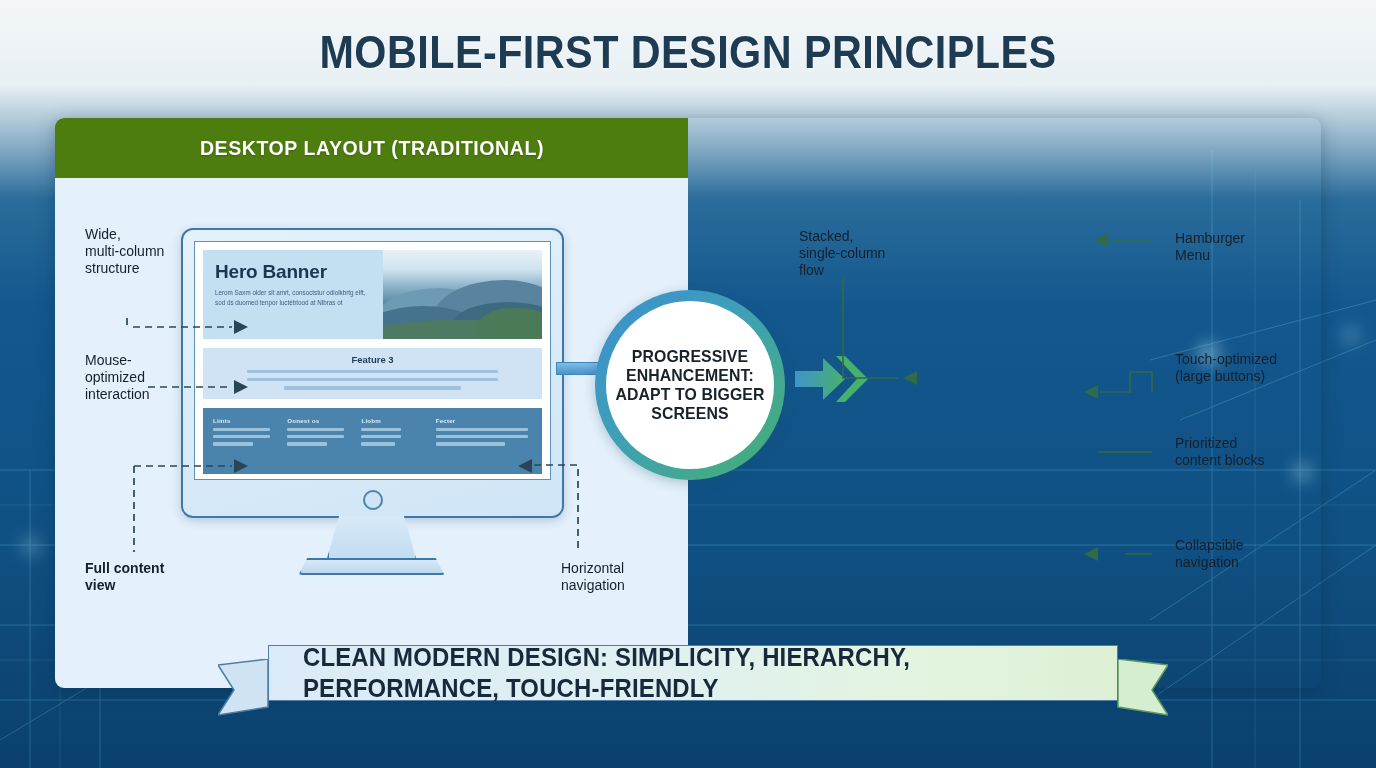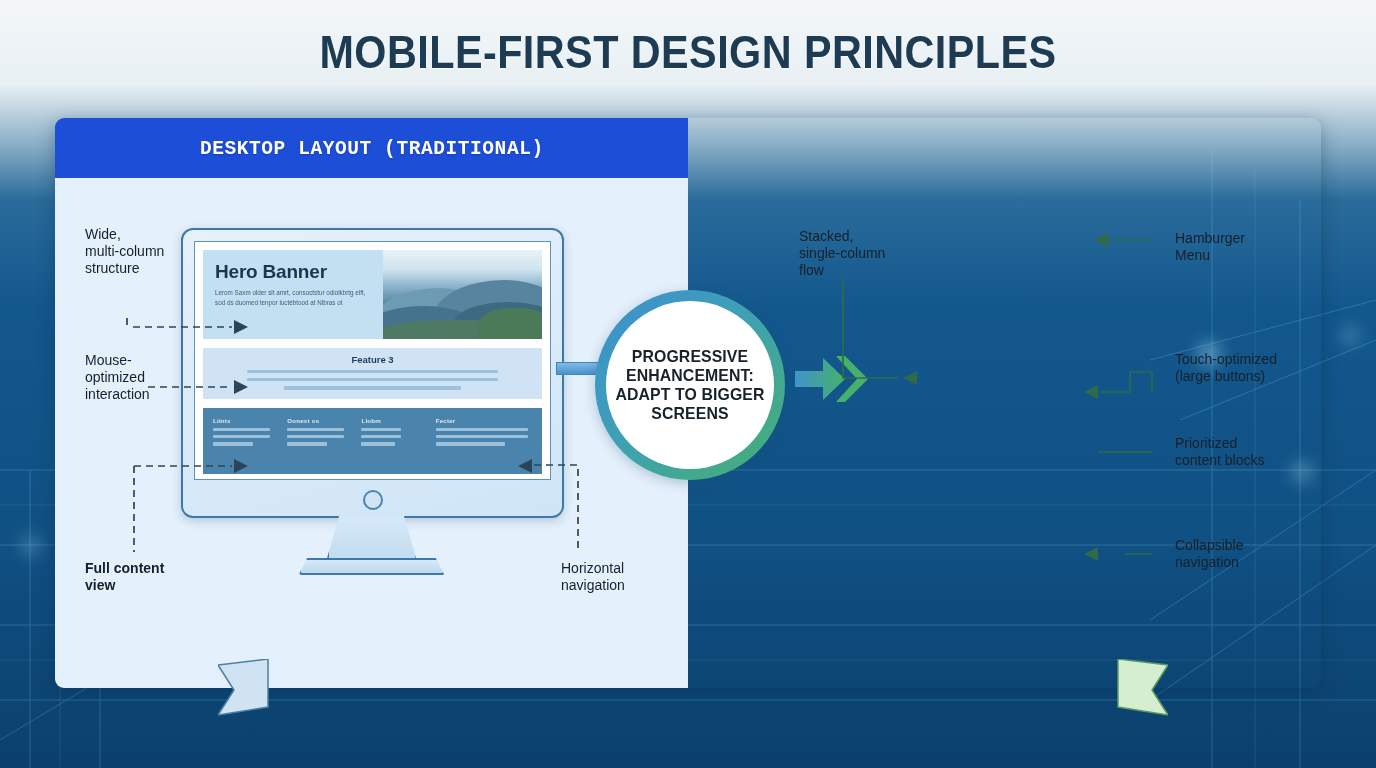--- a/index.html
+++ b/index.html
@@ -54,21 +54,21 @@
     background:#6aa9c9;
   }
   .hdr {
     position:absolute; top:0; left:0; width:100%; height:60px;
     display:flex; align-items:center; justify-content:center;
     color:#fff; font-weight:bold; font-size:21px; letter-spacing:.6px;
     font-family:"Liberation Sans Narrow","Liberation Sans", sans-serif;
     text-shadow:0 1px 2px rgba(0,0,0,.2);
   }
   .hdr span { transform:scaleX(.93); display:inline-block; }
-  .hdr.blue  { background:#1d4ed8;font-family:Liberation Mono, monospace; }
+  .hdr.blue  { background:#4d7c0f; }
   .hdr.green { background:#4cb269; }
 
   
   #monitor { position:absolute; left:126px; top:110px; width:383px; height:290px; }
   .mon-outer {
     position:absolute; inset:0; border-radius:12px;
     background:linear-gradient(165deg,#e5f1fb 0%, #cfe5f6 100%);
     border:2.5px solid #3f78a6;
     box-shadow:0 3px 10px rgba(40,90,130,.25);
   }
@@ -367,13 +367,16 @@
 <div class="ann right" style="left:1163px;top:537px;">Collapsible
 navigation</div>
 
 <div id="ribbon">
   <svg class="rb-tail" style="left:0;" viewBox="0 0 58 62">
     <path d="M0 6 L50 0 L50 48 L0 56 L16 31 Z" fill="#cfe3f3" stroke="#4d7fa6" stroke-width="1.5"></path>
   </svg>
   <svg class="rb-tail" style="right:0;" viewBox="0 0 58 62">
     <path d="M58 6 L8 0 L8 48 L58 56 L42 31 Z" fill="#d6eed0" stroke="#5c9a63" stroke-width="1.5"></path>
   </svg>
+  <div class="rb-main">
+    <div id="ribbon-txt">CLEAN MODERN DESIGN: SIMPLICITY, HIERARCHY, PERFORMANCE, TOUCH-FRIENDLY</div>
+  </div>
 </div>
 
 </body></html>

